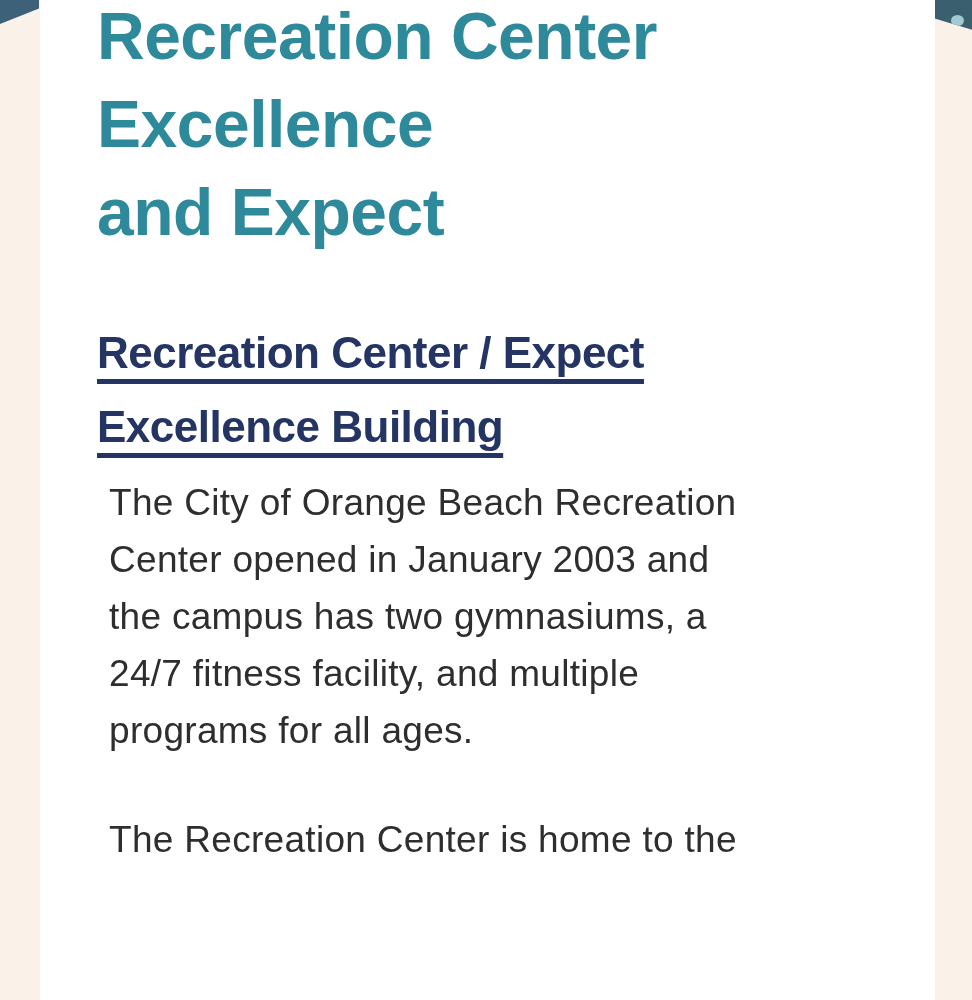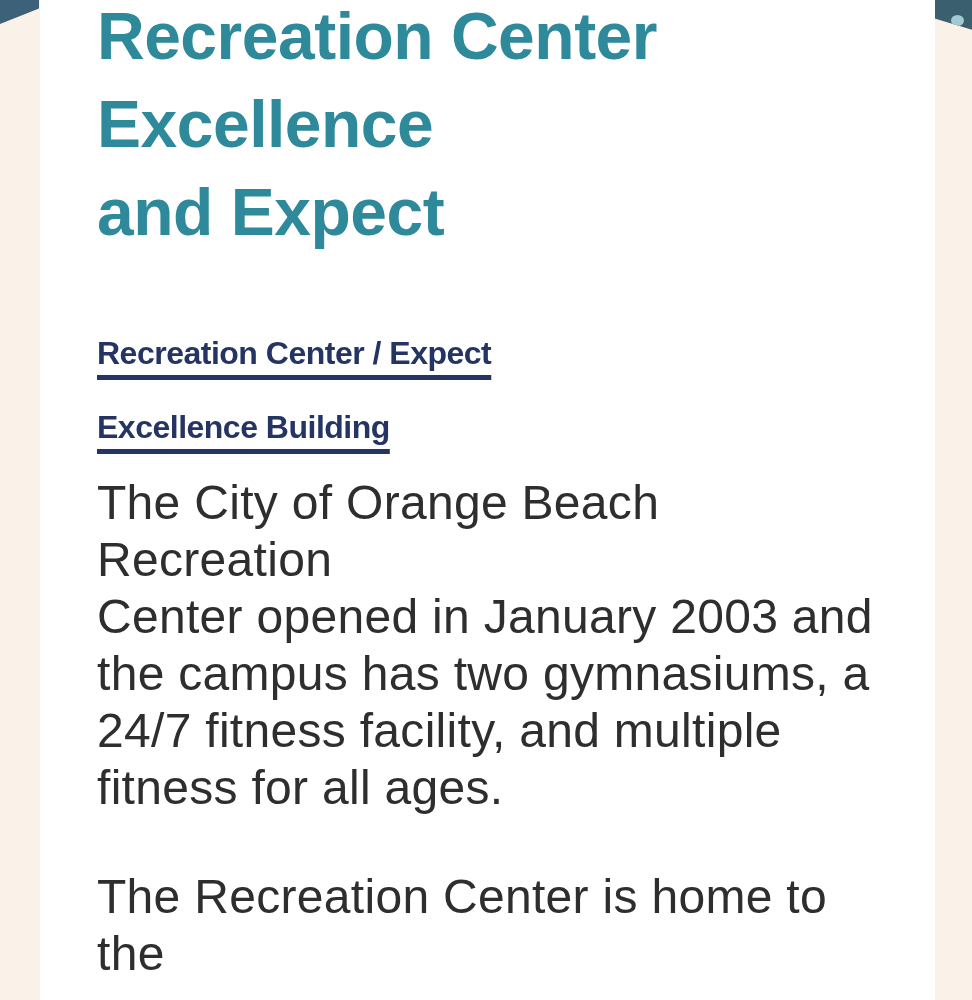--- a/index.html
+++ b/index.html
@@ -52,36 +52,36 @@
     font-size: 66px;
     font-weight: 800;
     line-height: 88px;
     letter-spacing: -0.5px;
   }
   .line { display: block; }
   .section-link {
     display: block;
     margin-top: 60px;
     color: var(--link_navy, #243463);
-    font-size: 32px;
+    font-size: 44px;
     font-weight: 800;
     line-height: 74px;
     letter-spacing: -0.5px;
     text-decoration: none;
     cursor: pointer;
   }
   .section-link .line {
     text-decoration: underline;
     text-decoration-thickness: 5px;
     text-underline-offset: 11px;
   }
   .body-paragraph {
-    margin: 0;
+    margin: 12px;
     color: var(--body_text, #2e2e2e);
-    font-size: 48px;
+    font-size: 37px;
     font-weight: 400;
     line-height: 57px;
     letter-spacing: 0.3px;
   }
   .body-paragraph.first { margin-top: 10px; }
   .body-paragraph.second { margin-top: 52px; }
 </style>
 </head>
 <body>
 
@@ -104,21 +104,21 @@
     <a class="section-link" href="#">
       <span class="line">Recreation Center / Expect</span>
       <span class="line">Excellence Building</span>
     </a>
 
     <p class="body-paragraph first">
       <span class="line">The City of Orange Beach Recreation</span>
       <span class="line">Center opened in January 2003 and</span>
       <span class="line">the campus has two gymnasiums, a</span>
       <span class="line">24/7 fitness facility, and multiple</span>
-      <span class="line">fitness for all ages.</span>
+      <span class="line">programs for all ages.</span>
     </p>
 
     <p class="body-paragraph second">
       <span class="line">The Recreation Center is home to the</span>
     </p>
 
   </div>
 </div>
 
 </body></html>

